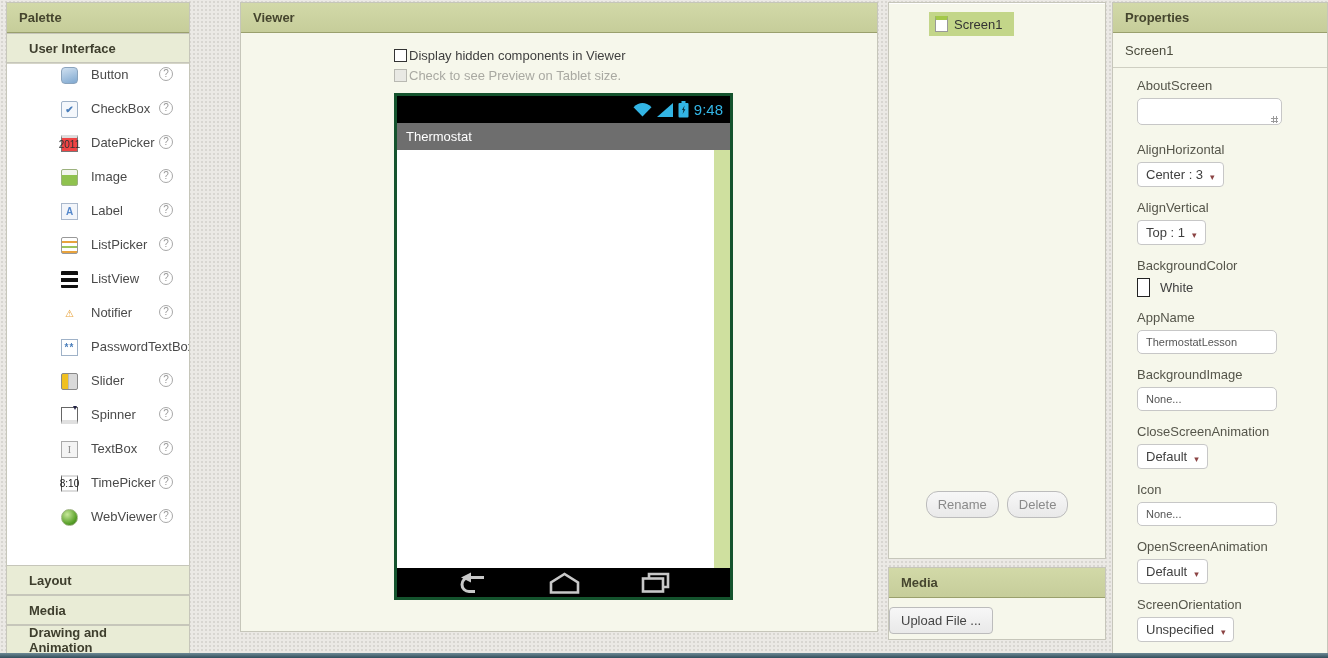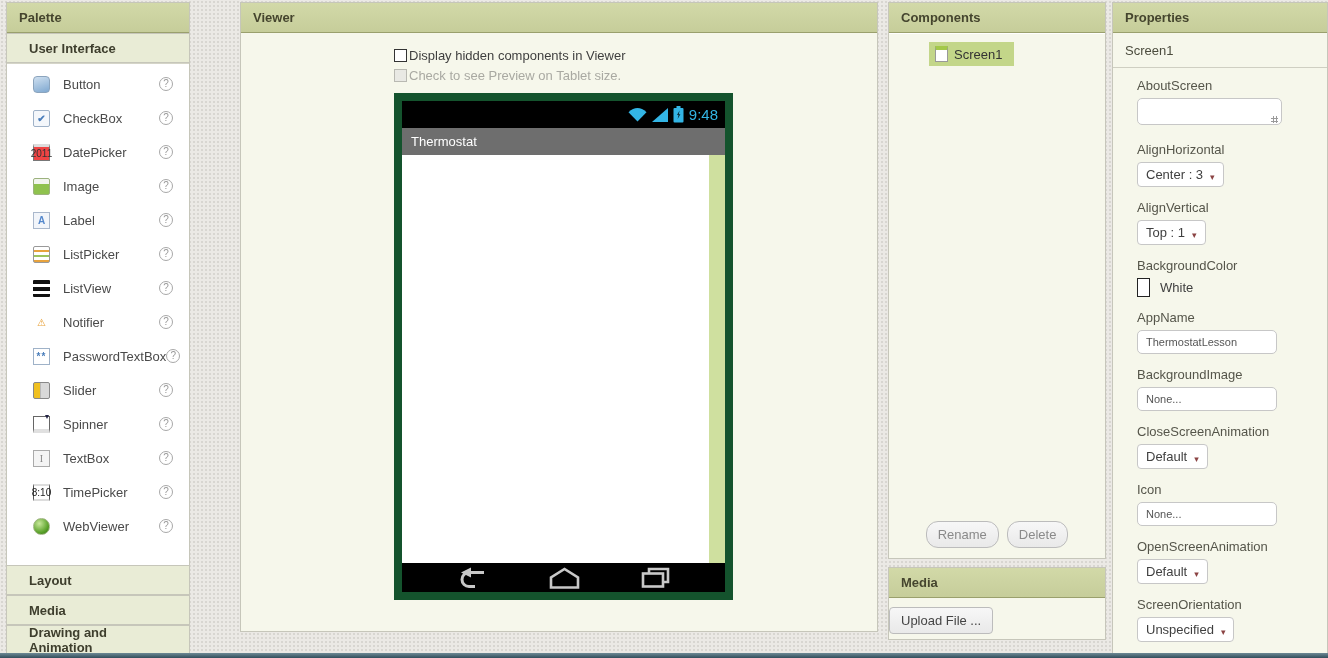--- a/index.html
+++ b/index.html
@@ -25,21 +25,21 @@
   .section-header {
     height:30px; background:#e9ecd6;
     border-top:1px solid #c6c6ba; border-bottom:1px solid #c6c6ba;
     display:flex; align-items:center; padding:0 22px;
     font-weight:bold; font-size:13px; color:#3e3e2d;
     cursor:pointer;
   }
   
   #palette { left:6px; top:2px; width:184px; height:654px; display:flex; flex-direction:column; }
   #palette .items { background:#fff; flex:1; border-top:1px solid #d5d5c8; padding-top:3px; overflow:hidden; }
-  .pal-item { height:34px; display:flex; align-items:center; padding-left:26px; cursor:grab; }
+  .pal-item { height:34px; display:flex; align-items:flex-start; padding-left:26px; cursor:grab;margin-left:28px; }
   .pal-item .icon { width:17px; height:17px; margin-right:13px; flex:none; display:flex; align-items:center; justify-content:center; font-size:10px; }
   .pal-item .lbl { font-size:13px; color:#4a4a4a; flex:1; }
   .help {
     width:14px; height:14px; border:1px solid #a8a8a8; border-radius:50%;
     color:#999; font-size:10px; line-height:12px; text-align:center;
     margin-right:16px; flex:none; cursor:pointer; background:#fff;
   }
   
   .i-button { background:linear-gradient(160deg,#cfe0f0,#7fa8d0); border:1px solid #8ba4bd; border-radius:4px; }
   .i-checkbox { background:#f4f7fb; border:1px solid #9fb2c8; border-radius:2px; color:#4a7ebb; font-size:13px; font-weight:bold; }
@@ -57,21 +57,21 @@
   .i-timepicker { background:#fff; border:1px solid #555; font-size:6px; color:#222; border-top:2px solid #ddd; border-bottom:2px solid #ddd; }
   .i-webviewer { background:radial-gradient(circle at 35% 30%,#c8e89a,#58a028 65%,#2d6e14); border-radius:50%; border:1px solid #9cb27e; }
   
   #viewer { left:240px; top:2px; width:638px; height:630px; }
   .vcheck-row { display:flex; align-items:center; margin-left:153px; height:20px; font-size:13px; color:#3f3f3f; }
   .vcheck-row.first { margin-top:12px; }
   .vcheck { width:13px; height:13px; background:#fff; border:1px solid #333; margin-right:2px; cursor:pointer; flex:none; }
   .vcheck.disabled { background:#e9e9e4; border:1px solid #b9b9b2; cursor:default; }
   .vcheck-row.disabled-lbl { color:#a9a9a2; }
   
-  #phone { margin:8px 0 0 153px; width:339px; height:507px; border:8px solid #14532d; background:#000; display:flex; flex-direction:column; }
+  #phone { margin:8px 0 0 153px; width:339px; height:507px; border:3px solid #14532d; background:#000; display:flex; flex-direction:column; }
   #statusbar { height:27px; background:#000; display:flex; align-items:center; justify-content:flex-end; padding-right:7px; gap:5px; flex:none; }
   #statusbar .time { color:#33b5e5; font-size:15px; }
   #titlebar { height:27px; background:#6e6e6e; color:#fff; font-size:13px; display:flex; align-items:center; padding-left:9px; flex:none; }
   #screenbody { flex:1; display:flex; }
   #screen-white { flex:1; background:#fff; }
   #screen-strip { width:16px; background:#cfe09f; }
   #navbar { height:29px; background:#000; display:flex; align-items:center; justify-content:center; gap:60px; flex:none; }
   
   #components { left:888px; top:2px; width:218px; height:557px; }
   #comp-body { position:relative; height:calc(100% - 30px); border-top:1px solid #fff; }
@@ -266,23 +266,20 @@
         <svg width="29" height="21" viewBox="0 0 29 21">
           <path d="M8 6.5 V2 H27 V15 H22" fill="none" stroke="#c8c8c8" stroke-width="2.6"></path>
           <rect x="2" y="6.5" width="20" height="13" fill="none" stroke="#c8c8c8" stroke-width="2.6"></rect>
         </svg>
       </span>
     </div>
   </div>
 </div>
 
 <div class="panel" id="components">
-  <div class="panel-header">
-    <span>Components</span>
-  </div>
   <div id="comp-body">
     <div class="comp-row">
       <span class="scr-icon"></span>
       <span>Screen1</span>
     </div>
     <div class="comp-btns">
       <button class="btn gray">Rename</button>
       <button class="btn gray">Delete</button>
     </div>
   </div>

